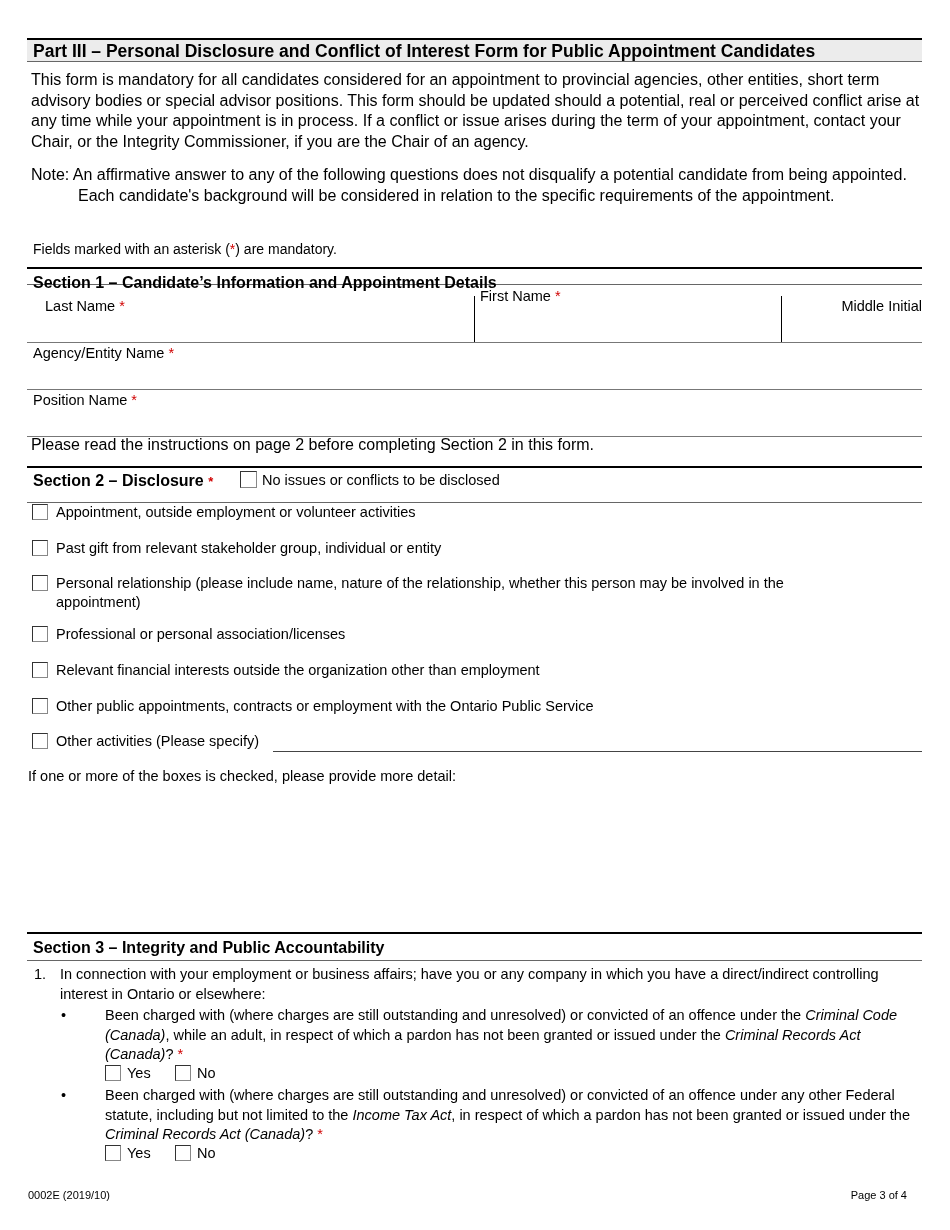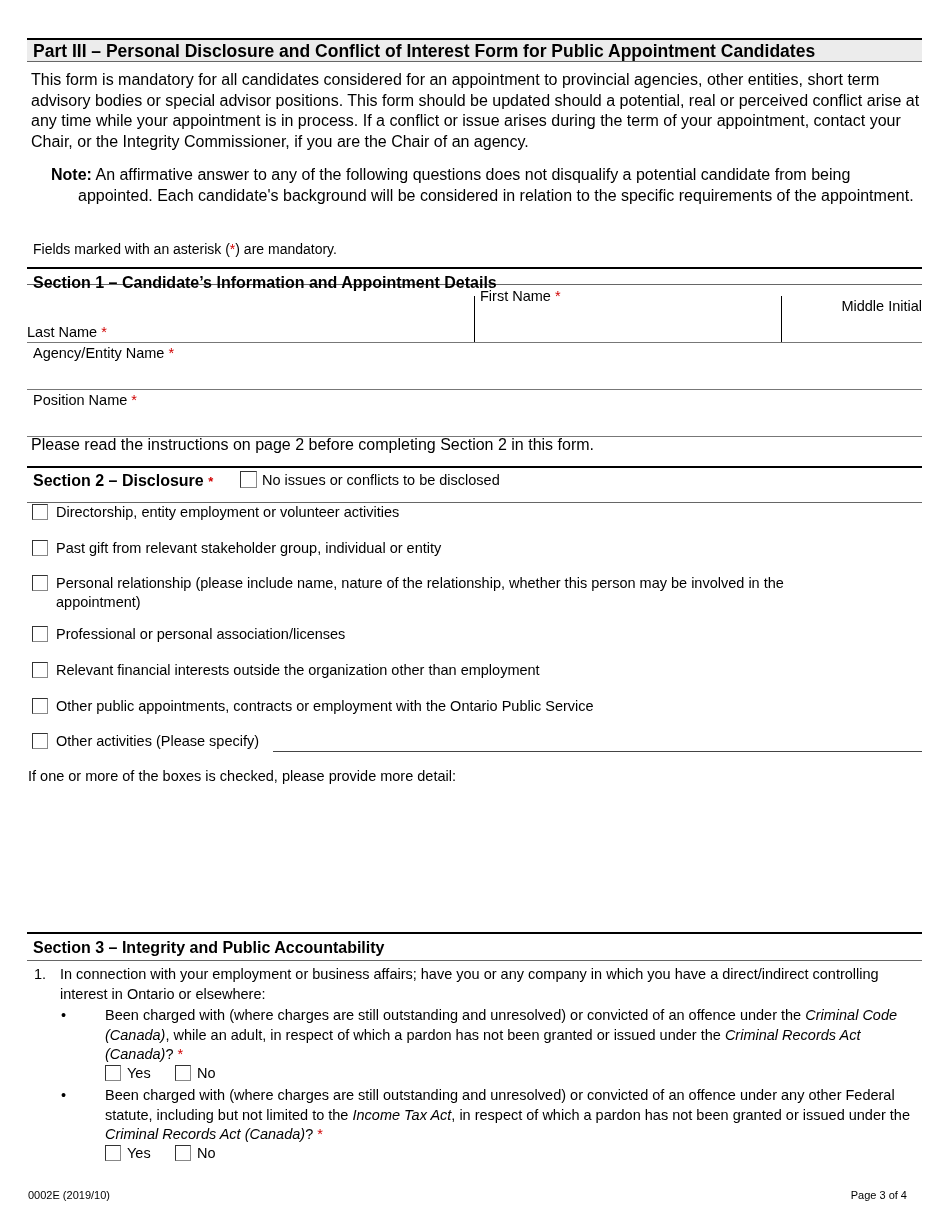--- a/index.html
+++ b/index.html
@@ -1,21 +1,21 @@
 <!DOCTYPE html>
 <html><head>
 <meta charset="utf-8">
 <style>
   html, body { margin:0; padding:0; background:#fff; }
   body { width:950px; height:1230px; position:relative; font-family:"Liberation Sans", sans-serif; color:#000; overflow:hidden; }
   .abs { position:absolute; }
   .title-bar { left:27px; top:38px; width:895px; height:24px; background:#ececec; border-top:2px solid #000; border-bottom:1px solid #666; box-sizing:border-box; padding-left:6px; font-weight:bold; font-size:17.5px; line-height:22px; }
   .para { left:31px; top:70px; width:890px; font-size:16px; line-height:20.5px; }
   .note { left:31px; top:165px; width:890px; font-size:16px; line-height:20.5px; }
-  .note .lbl { font-weight:bold;margin-left:20px; }
+  .note .lbl { font-weight:normal; }
   .note .body { padding-left:47px; text-indent:-47px; }
   .fields-note { left:33px; top:241px; font-size:14px; }
   .req { color:#d00000; }
   .sec-head { left:27px; width:895px; border-top:2px solid #000; border-bottom:1px solid #666; box-sizing:border-box; padding-left:6px; font-weight:bold; font-size:16px; }
   .cell-label { font-size:14.5px; }
   .hline { position:absolute; height:1px; background:#777; }
   .vline { position:absolute; width:1px; background:#000; }
   .cb { display:inline-block; width:16px; height:16px; border:1px solid #333; border-right-color:#888; border-bottom-color:#888; box-sizing:border-box; background:#fff; vertical-align:middle; }
   .cbrow { position:absolute; left:32px; font-size:14.5px; line-height:18px; }
   .cbrow .cb { position:absolute; left:0; top:1px; }
@@ -34,21 +34,21 @@
 <div class="abs para">This form is mandatory for all candidates considered for an appointment to provincial agencies, other entities, short term advisory bodies or special advisor positions. This form should be updated should a potential, real or perceived conflict arise at any time while your appointment is in process. If a conflict or issue arises during the term of your appointment, contact your Chair, or the Integrity Commissioner, if you are the Chair of an agency.</div>
 
 <div class="abs note">
   <div class="body"><span class="lbl">Note:</span> <span>An affirmative answer to any of the following questions does not disqualify a potential candidate from being appointed. Each candidate's background will be considered in relation to the specific requirements of the appointment.</span></div>
 </div>
 
 <div class="abs fields-note"><span>Fields marked with an asterisk (</span><span class="req">*</span><span>) are mandatory.</span></div>
 
 <div class="abs sec-head" style="top:267px;height:18px;line-height:27px;">Section 1 – Candidate’s Information and Appointment Details</div>
 
-<div class="abs" style="left:21px;top:296px;width:448px;height:47px;margin-top:26px;">
+<div class="abs" style="left:39px;top:296px;width:448px;height:47px;">
   <div class="cell-label" style="padding:2px 0 0 6px;"><span>Last Name</span> <span class="req">*</span></div>
 </div>
 <div class="vline" style="left:474px;top:296px;height:47px;"></div>
 <div class="abs" style="left:475px;top:286px;width:306px;height:47px;">
   <div class="cell-label" style="padding:2px 0 0 5px;"><span>First Name</span> <span class="req">*</span></div>
 </div>
 <div class="vline" style="left:781px;top:296px;height:47px;"></div>
 <div class="abs" style="left:782px;top:296px;width:140px;height:47px;text-align:right;">
   <div class="cell-label" style="padding:2px 0 0 5px;">Middle Initial</div>
 </div>
@@ -68,21 +68,21 @@
 
 <div class="abs sec-head" style="top:466px;height:37px;">
   <span style="position:absolute;left:6px;top:4px;"><span>Section 2 – Disclosure</span> <span class="req" style="font-size:13px;">*</span></span>
   <span style="position:absolute;left:213px;top:3px;font-weight:normal;font-size:14.5px;">
     <span class="cb" style="width:17px;height:17px;vertical-align:-3px;margin-right:5px;"></span><span>No issues or conflicts to be disclosed</span>
   </span>
 </div>
 
 <div class="cbrow" style="top:503px;">
     <span class="cb"></span>
-    <span class="txt">Directorship, entity employment or volunteer activities</span>
+    <span class="txt">Appointment, outside employment or volunteer activities</span>
   </div>
 <div class="cbrow" style="top:539px;">
     <span class="cb"></span>
     <span class="txt">Past gift from relevant stakeholder group, individual or entity</span>
   </div>
 <div class="cbrow" style="top:574px;">
     <span class="cb"></span>
     <span class="txt">Personal relationship (please include name, nature of the relationship, whether this person may be involved in the</span>
     <span class="txt" style="top:19px;">appointment)</span>
   </div>

